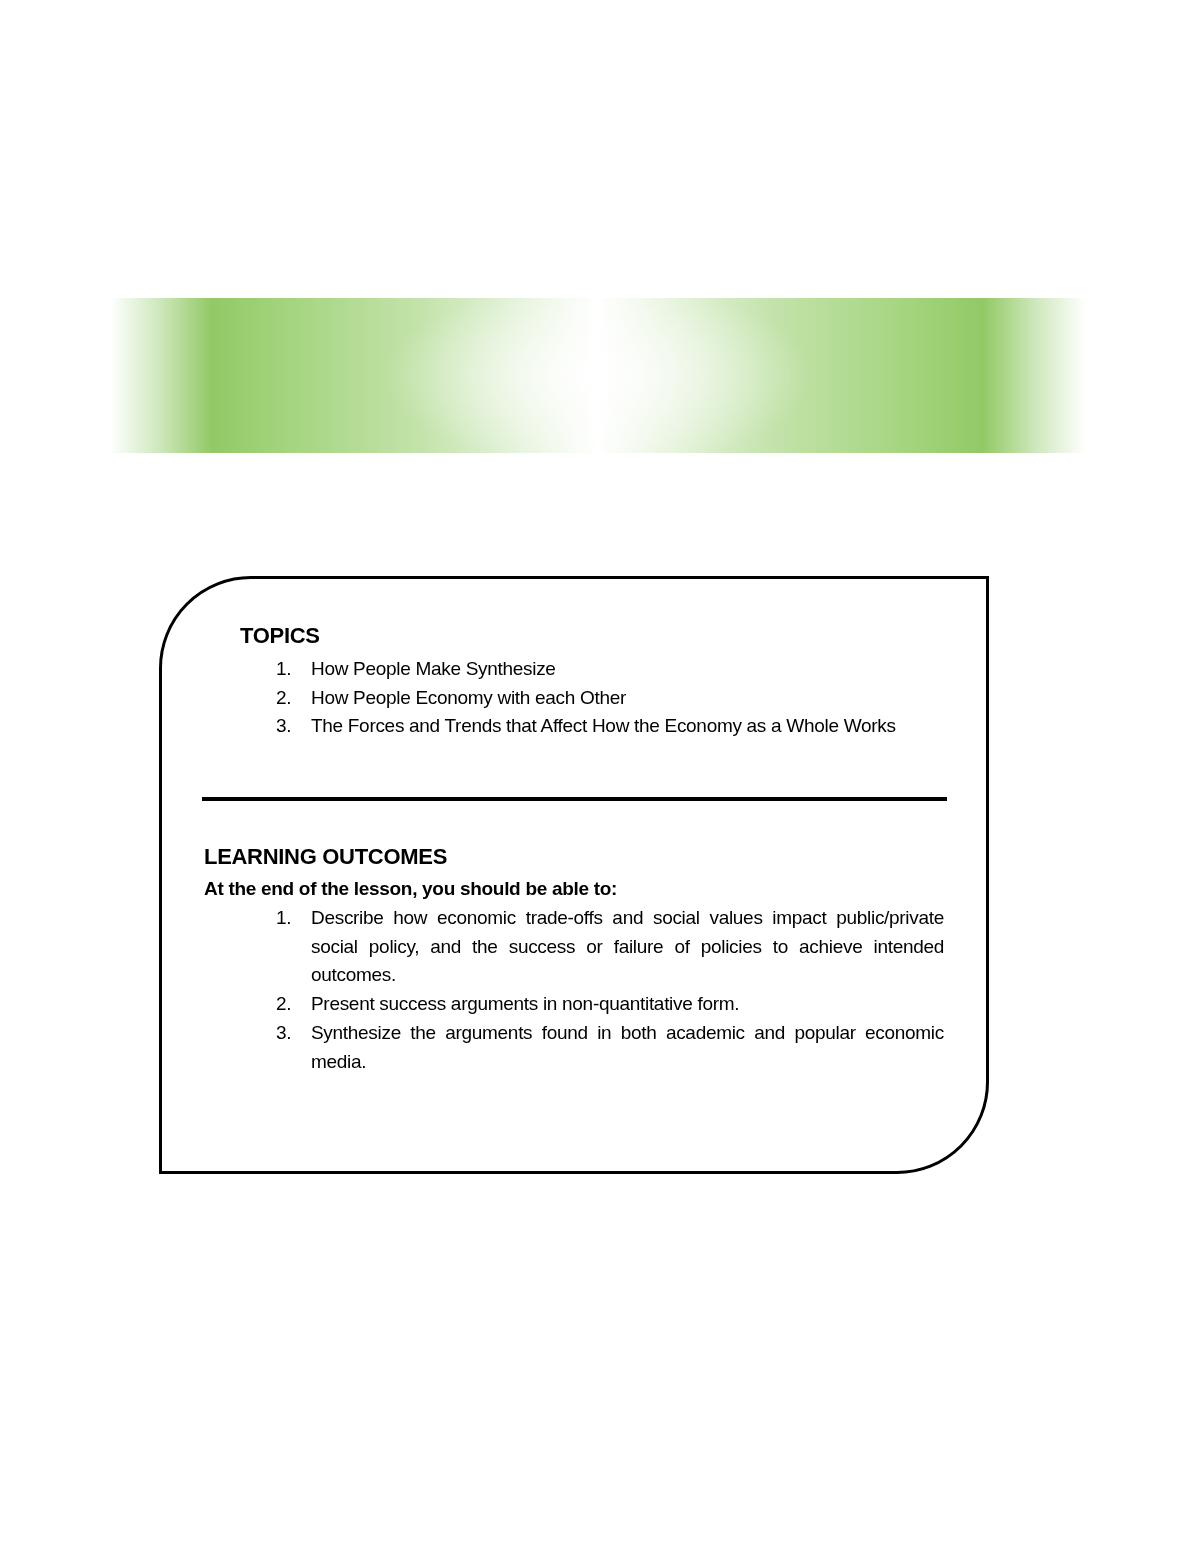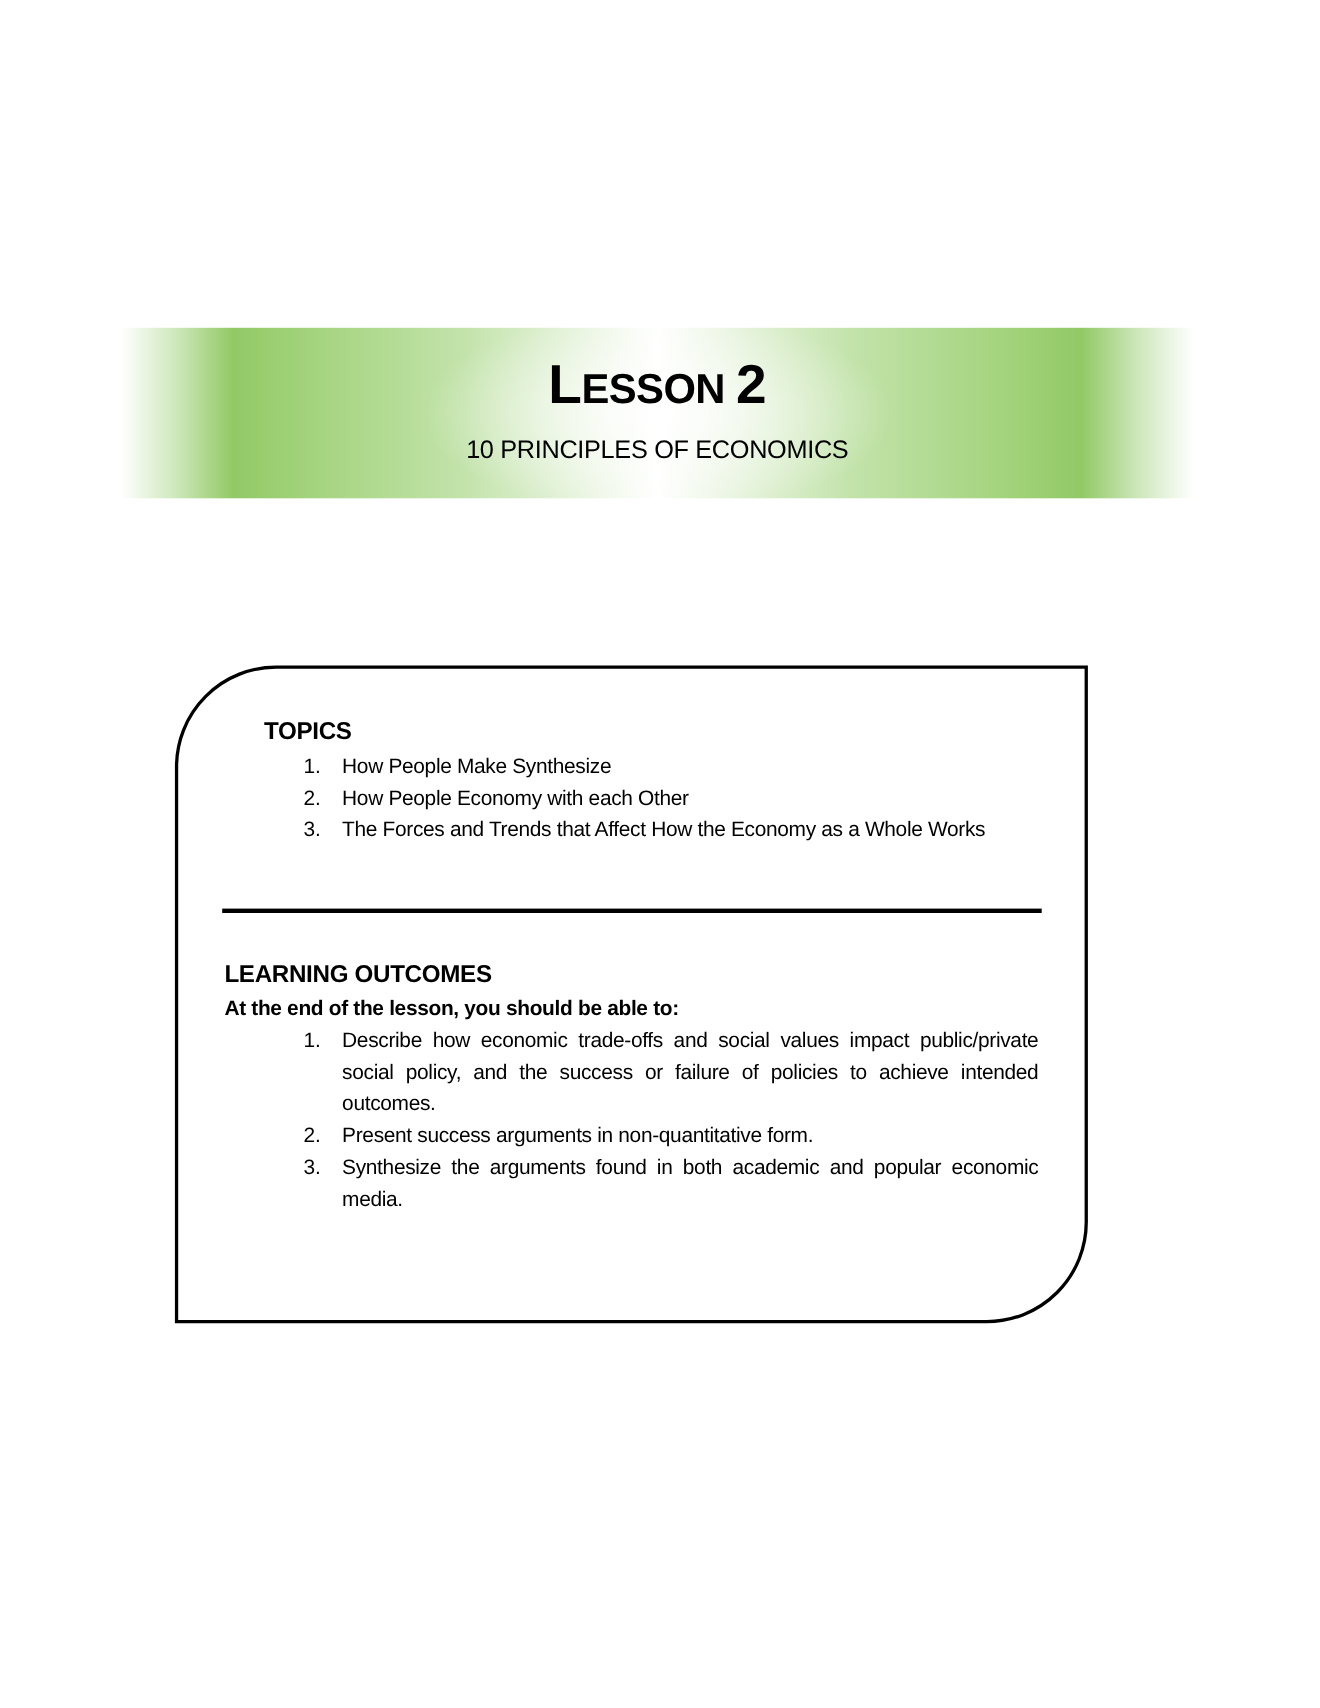--- a/index.html
+++ b/index.html
@@ -68,21 +68,20 @@
     .box {
       position: absolute;
       left: 159px;
       top: 576px;
       width: 824px;
       height: 592px;
       border: 3px solid #000;
       border-top-left-radius: 92px;
       border-bottom-right-radius: 92px;
       box-sizing: content-box;
-      margin-top: 29px;
     }
     .section-head {
       position: absolute;
       font-weight: bold;
       font-size: 22px;
       line-height: 28px;
       letter-spacing: -0.3px;
     }
     .list {
       position: absolute;
@@ -115,22 +114,20 @@
       position: absolute;
       font-size: 19px;
       line-height: 28px;
       letter-spacing: -0.3px;
     }
   </style>
 </head>
 <body>
 
 <div class="banner">
-  <div class="lesson-title"><span class="big">L</span><span>ESSON</span> <span class="big">2</span></div>
-  <div class="lesson-subtitle">10 PRINCIPLES OF ECONOMICS</div>
 </div>
 
 <div class="box">
   <div class="section-head" style="left:78px; top:43px;">TOPICS</div>
   <ul class="list" style="left:114px; top:76px; width:680px;">
     <li>
       <span class="num">1.</span>
       <span>How People Make Synthesize</span>
     </li>
     <li>

